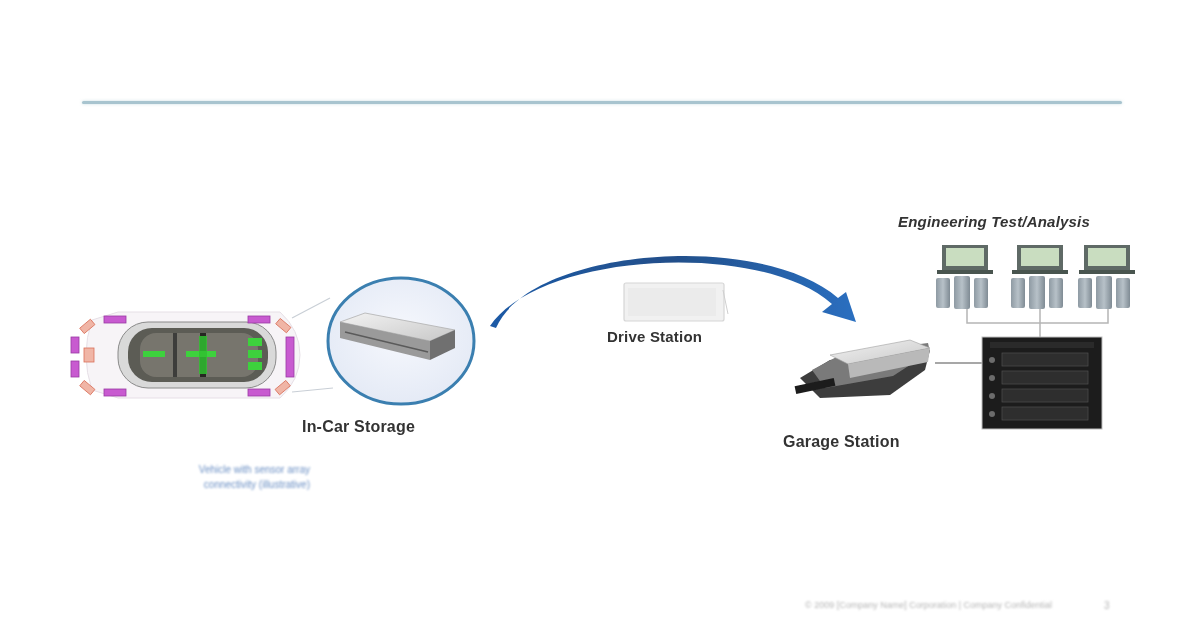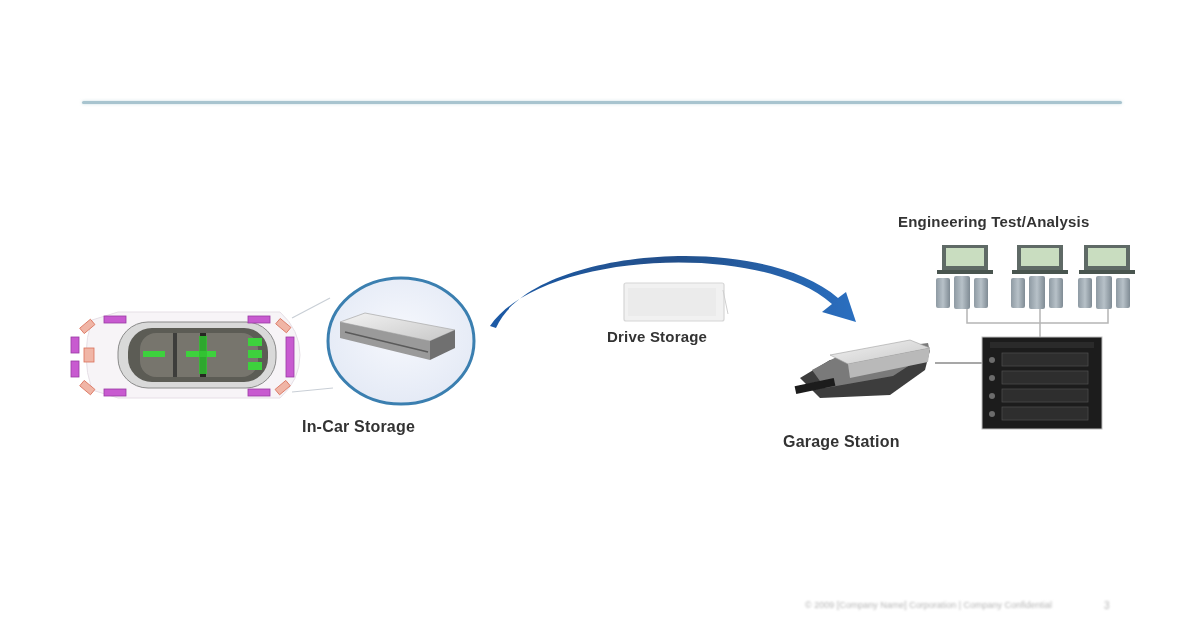--- a/index.html
+++ b/index.html
@@ -181,22 +181,26 @@
         <rect x="1079" y="270" width="56" height="4" fill="#4a5550"></rect>
         <rect x="1078" y="278" width="14" height="30" rx="2" fill="url(#serverGrad)"></rect>
         <rect x="1096" y="276" width="16" height="33" rx="2" fill="url(#serverGrad)"></rect>
         <rect x="1116" y="278" width="14" height="30" rx="2" fill="url(#serverGrad)"></rect>
       </g>
     </g>
   </svg>
 
   <div class="label" style="left:286px; top:418px;margin-left:16px;">In-Car Storage</div>
 
-  <div class="label" style="left:607px; top:328px; font-size:15px;">Drive Storage</div>
+  <div class="label" style="left:607px; top:328px; font-size:15px;">Drive Station</div>
 
   <div class="label" style="left:783px; top:413px;margin-top:20px;">Garage Station</div>
 
-  <div class="label" style="left:898px; top:213px; font-size:15px;">Engineering Test/Analysis</div>
-
+  <div class="label" style="left:898px; top:213px; font-size:15px;font-style:italic;">Engineering Test/Analysis</div>
+
+  <div class="caption" style="left:168px; top:462px; width:142px;">
+    <div>Vehicle with sensor array</div>
+    <div>connectivity (illustrative)</div>
+  </div>
 
   <div class="footer">© 2009 [Company Name] Corporation | Company Confidential</div>
   <div class="page-num">3</div>
 </div>
 
 </body></html>

